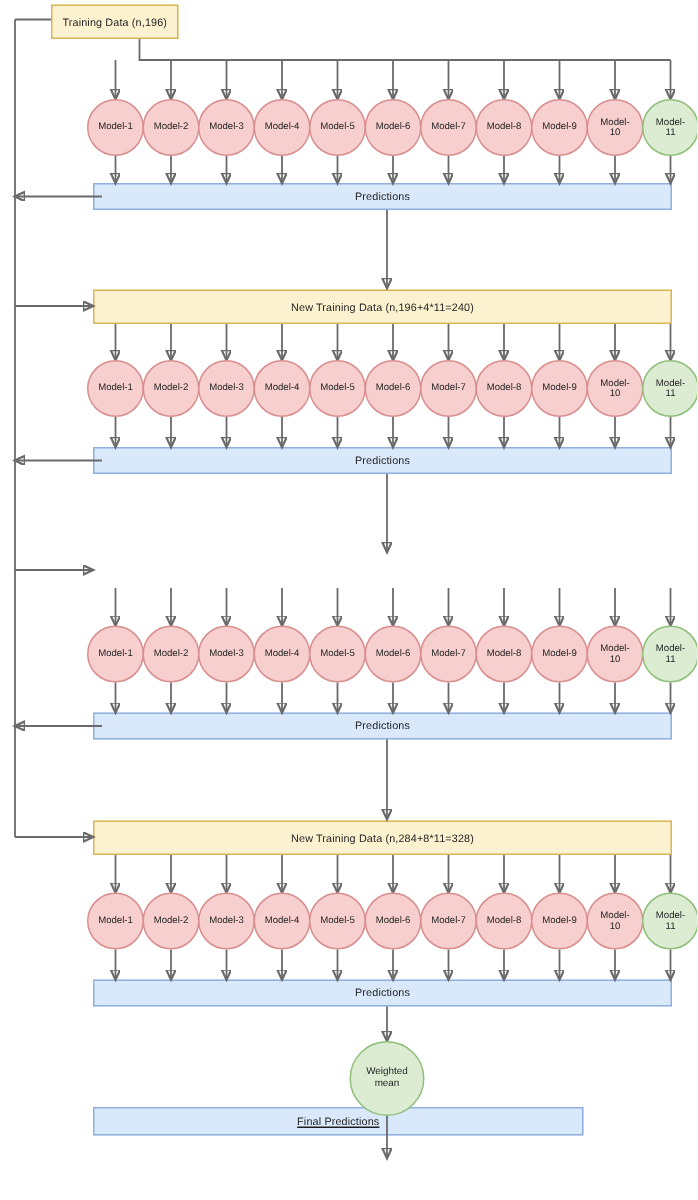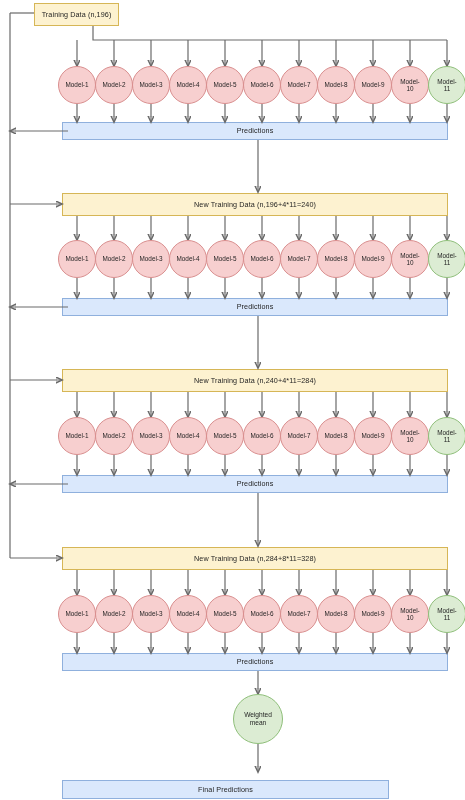--- a/index.html
+++ b/index.html
@@ -241,23 +241,20 @@
   <div class="circle circle-pink" style="left:354px; top:240px; width:38px; height:38px;"><span>Model-9</span></div>
   <div class="circle circle-pink" style="left:391px; top:240px; width:38px; height:38px;"><span>Model-
 10</span></div>
   <div class="circle circle-green" style="left:428px; top:240px; width:38px; height:38px;"><span>Model-
 11</span></div>
 
   <div class="box box-pred" style="left:62px; top:298px; width:386px; height:18px;">
     <span>Predictions</span>
   </div>
 
-  <div class="box box-train" style="left:62px; top:369px; width:386px; height:23px;">
-    <span>New Training Data (n,240+4*11=284)</span>
-  </div>
 
   <div class="circle circle-pink" style="left:58px; top:417px; width:38px; height:38px;"><span>Model-1</span></div>
   <div class="circle circle-pink" style="left:95px; top:417px; width:38px; height:38px;"><span>Model-2</span></div>
   <div class="circle circle-pink" style="left:132px; top:417px; width:38px; height:38px;"><span>Model-3</span></div>
   <div class="circle circle-pink" style="left:169px; top:417px; width:38px; height:38px;"><span>Model-4</span></div>
   <div class="circle circle-pink" style="left:206px; top:417px; width:38px; height:38px;"><span>Model-5</span></div>
   <div class="circle circle-pink" style="left:243px; top:417px; width:38px; height:38px;"><span>Model-6</span></div>
   <div class="circle circle-pink" style="left:280px; top:417px; width:38px; height:38px;"><span>Model-7</span></div>
   <div class="circle circle-pink" style="left:317px; top:417px; width:38px; height:38px;"><span>Model-8</span></div>
   <div class="circle circle-pink" style="left:354px; top:417px; width:38px; height:38px;"><span>Model-9</span></div>
@@ -290,17 +287,17 @@
 
   <div class="box box-pred" style="left:62px; top:653px; width:386px; height:18px;">
     <span>Predictions</span>
   </div>
 
   <div class="circle circle-green circle-mean" style="left:233px; top:694px; width:50px; height:50px;">
     <span>Weighted
 mean</span>
   </div>
 
-  <div class="box box-pred" style="left:62px; top:780px; width:327px; height:19px;">
+  <div class="box box-pred" style="left:62px; top:738px; width:327px; height:19px;text-decoration:underline;">
     <span>Final Predictions</span>
   </div>
 
 </div>
 
 </body></html>

